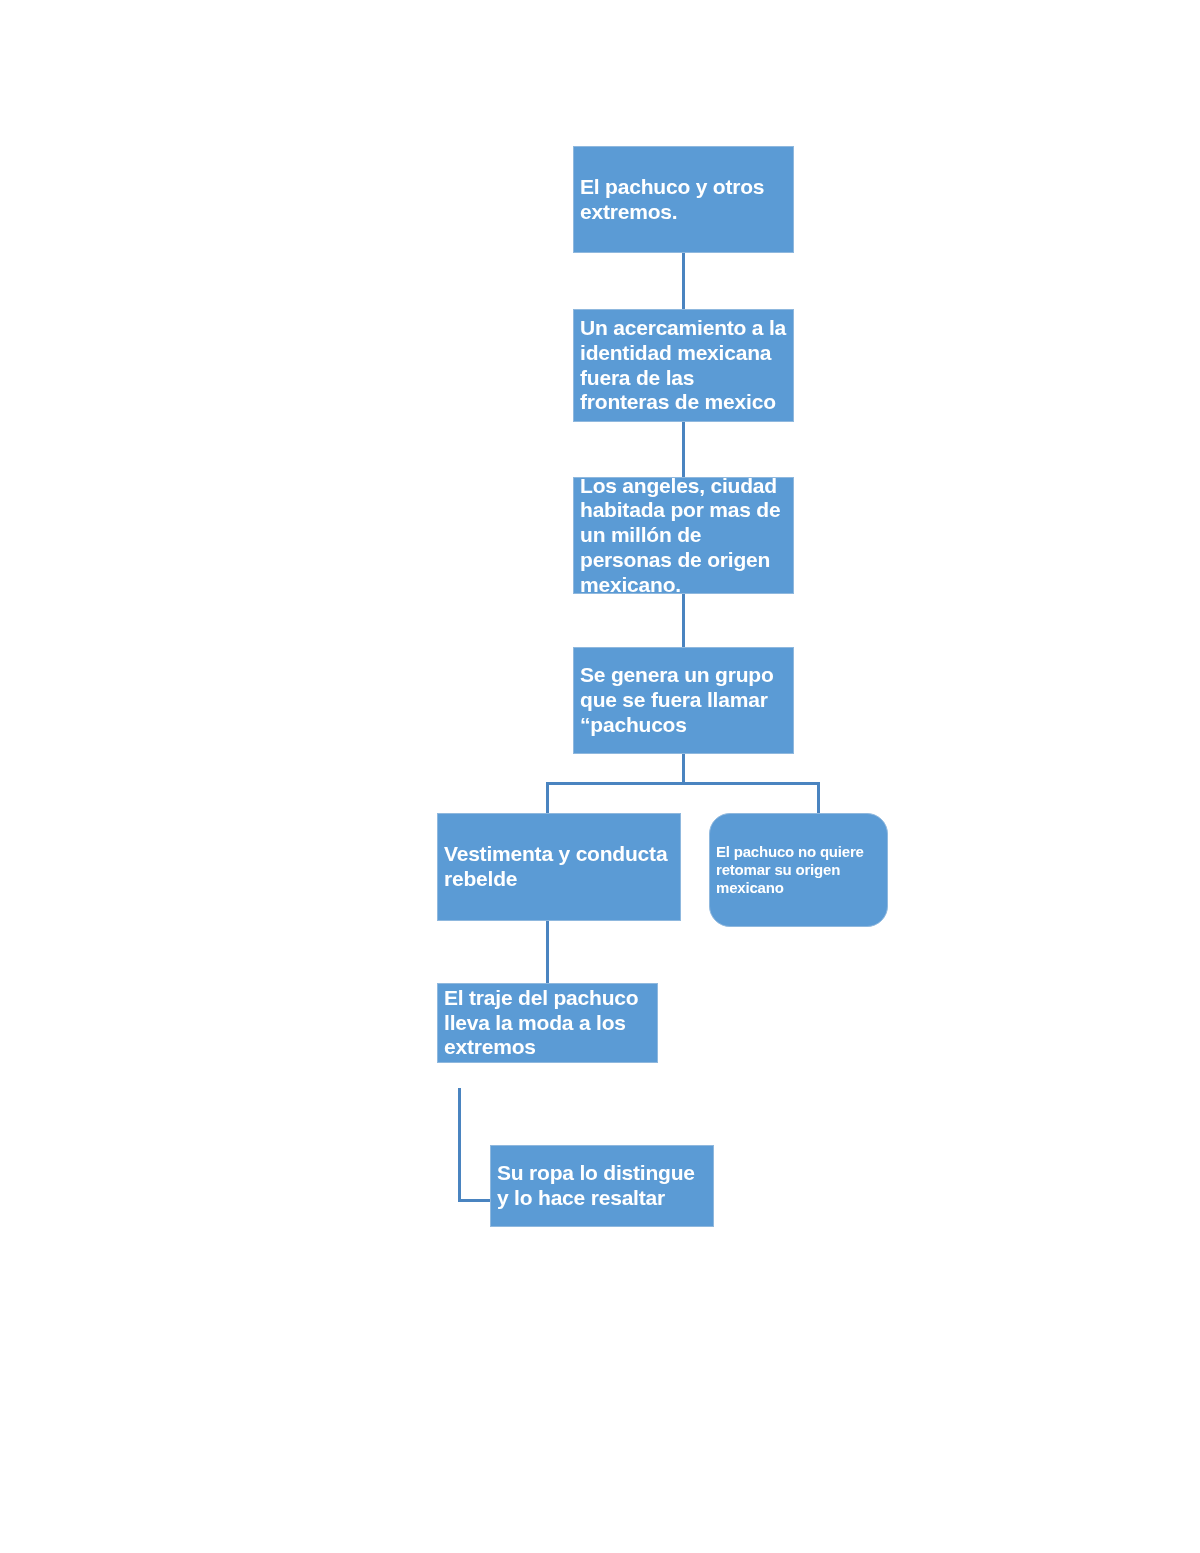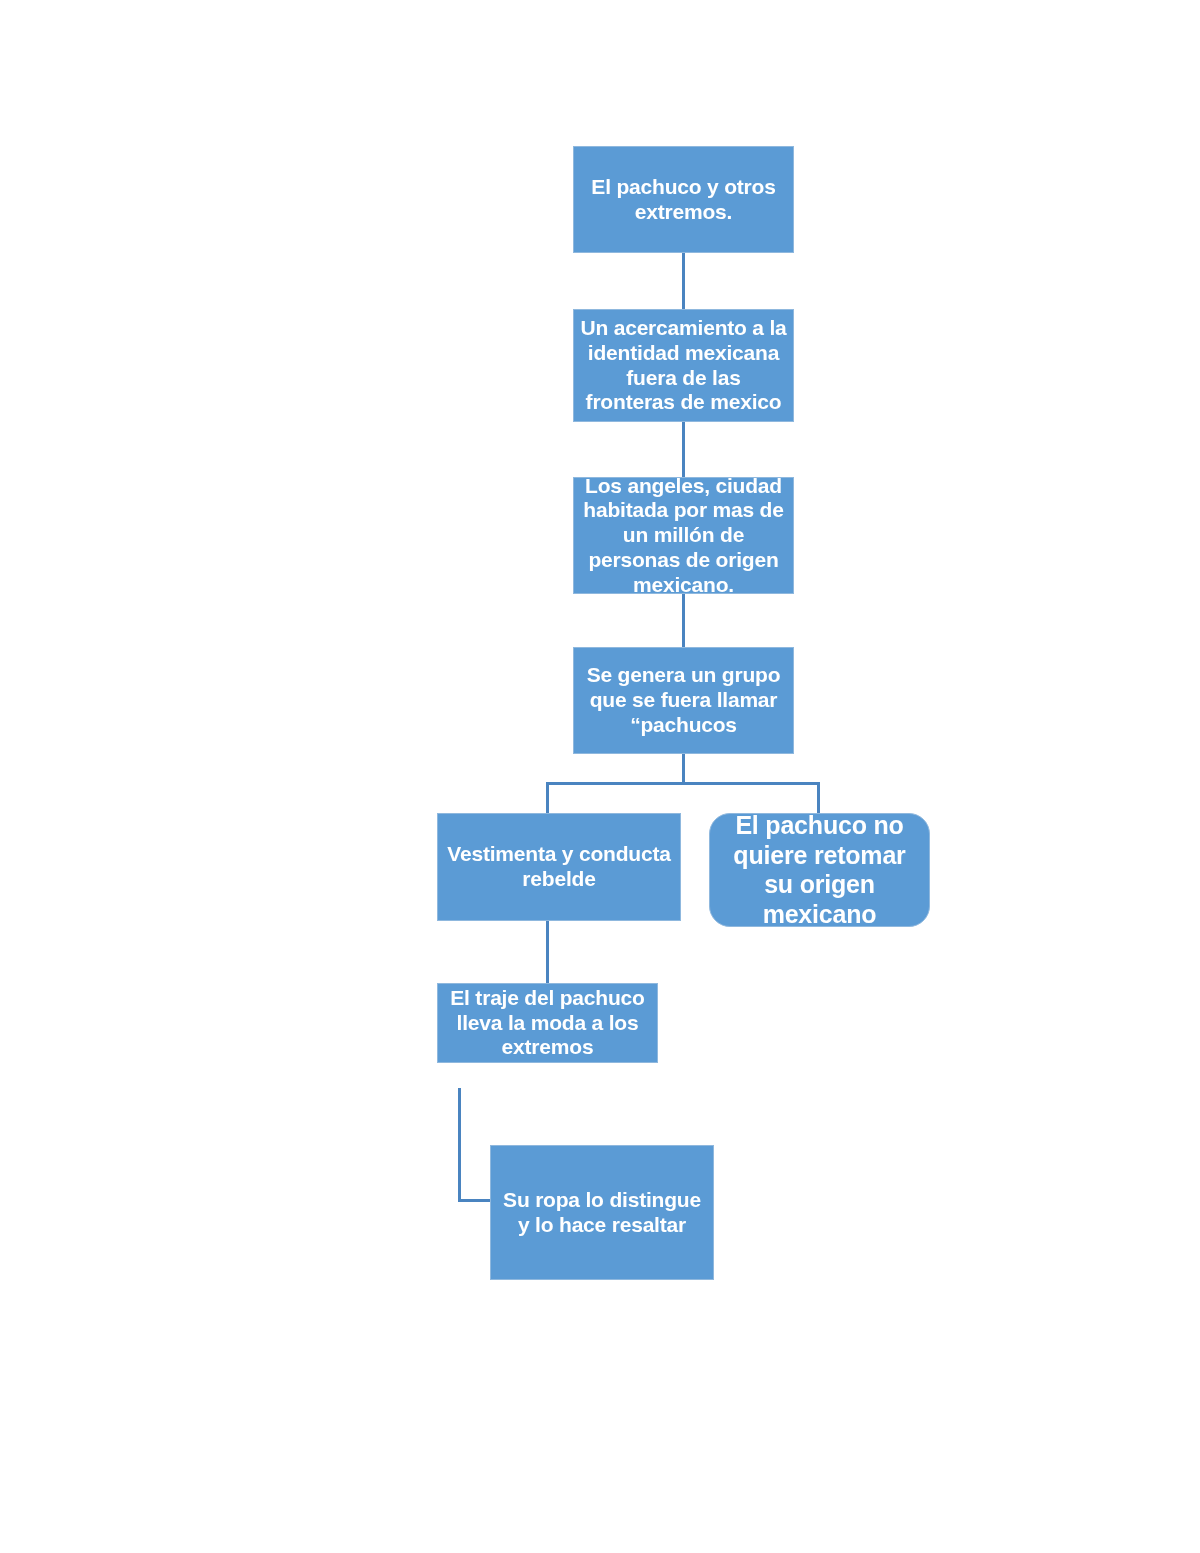--- a/index.html
+++ b/index.html
@@ -19,21 +19,20 @@
   }
   .node {
     position: absolute;
     box-sizing: border-box;
     background: #5B9BD5;
     border: 1px solid #8FB8DE;
     color: #ffffff;
     display: flex;
     align-items: center;
     justify-content: center;
-    text-align: center;
     line-height: 1.18;
     font-weight: 700;
     letter-spacing: -0.2px;
     font-family: "Liberation Sans", sans-serif;
     z-index: 2;
     white-space: pre-line;
     padding: 2px 6px;
   }
   .connector {
     position: absolute;
@@ -67,19 +66,19 @@
   <div class="node" style="left:573px; top:146px; width:221px; height:107px; font-size:21px;">El pachuco y otros extremos.</div>
 
   <div class="node" style="left:573px; top:477px; width:221px; height:117px; font-size:21px;">Los angeles, ciudad habitada por mas de un millón de personas de origen mexicano.</div>
 
   <div class="node" style="left:573px; top:309px; width:221px; height:113px; font-size:21px;">Un acercamiento a la identidad mexicana fuera de las fronteras de mexico</div>
 
   <div class="node" style="left:573px; top:647px; width:221px; height:107px; font-size:21px;">Se genera un grupo que se fuera llamar “pachucos</div>
 
   <div class="node" style="left:437px; top:813px; width:244px; height:108px; font-size:21px;">Vestimenta y conducta rebelde</div>
 
-  <div class="node" style="left:709px; top:813px; width:221px; height:114px; font-size:25px;border-radius:21px;">El pachuco no quiere retomar su origen mexicano</div>
+  <div class="node" style="left:709px; top:813px; width:179px; height:114px; font-size:15px;border-radius:21px;">El pachuco no quiere retomar su origen mexicano</div>
 
   <div class="node" style="left:437px; top:983px; width:221px; height:80px; font-size:21px;">El traje del pachuco lleva la moda a los extremos</div>
 
-  <div class="node" style="left:490px; top:1145px; width:224px; height:135px; font-size:21px;">Su ropa lo distingue y lo hace resaltar</div>
+  <div class="node" style="left:490px; top:1145px; width:224px; height:82px; font-size:21px;">Su ropa lo distingue y lo hace resaltar</div>
 
 </div>
 
 </body></html>

